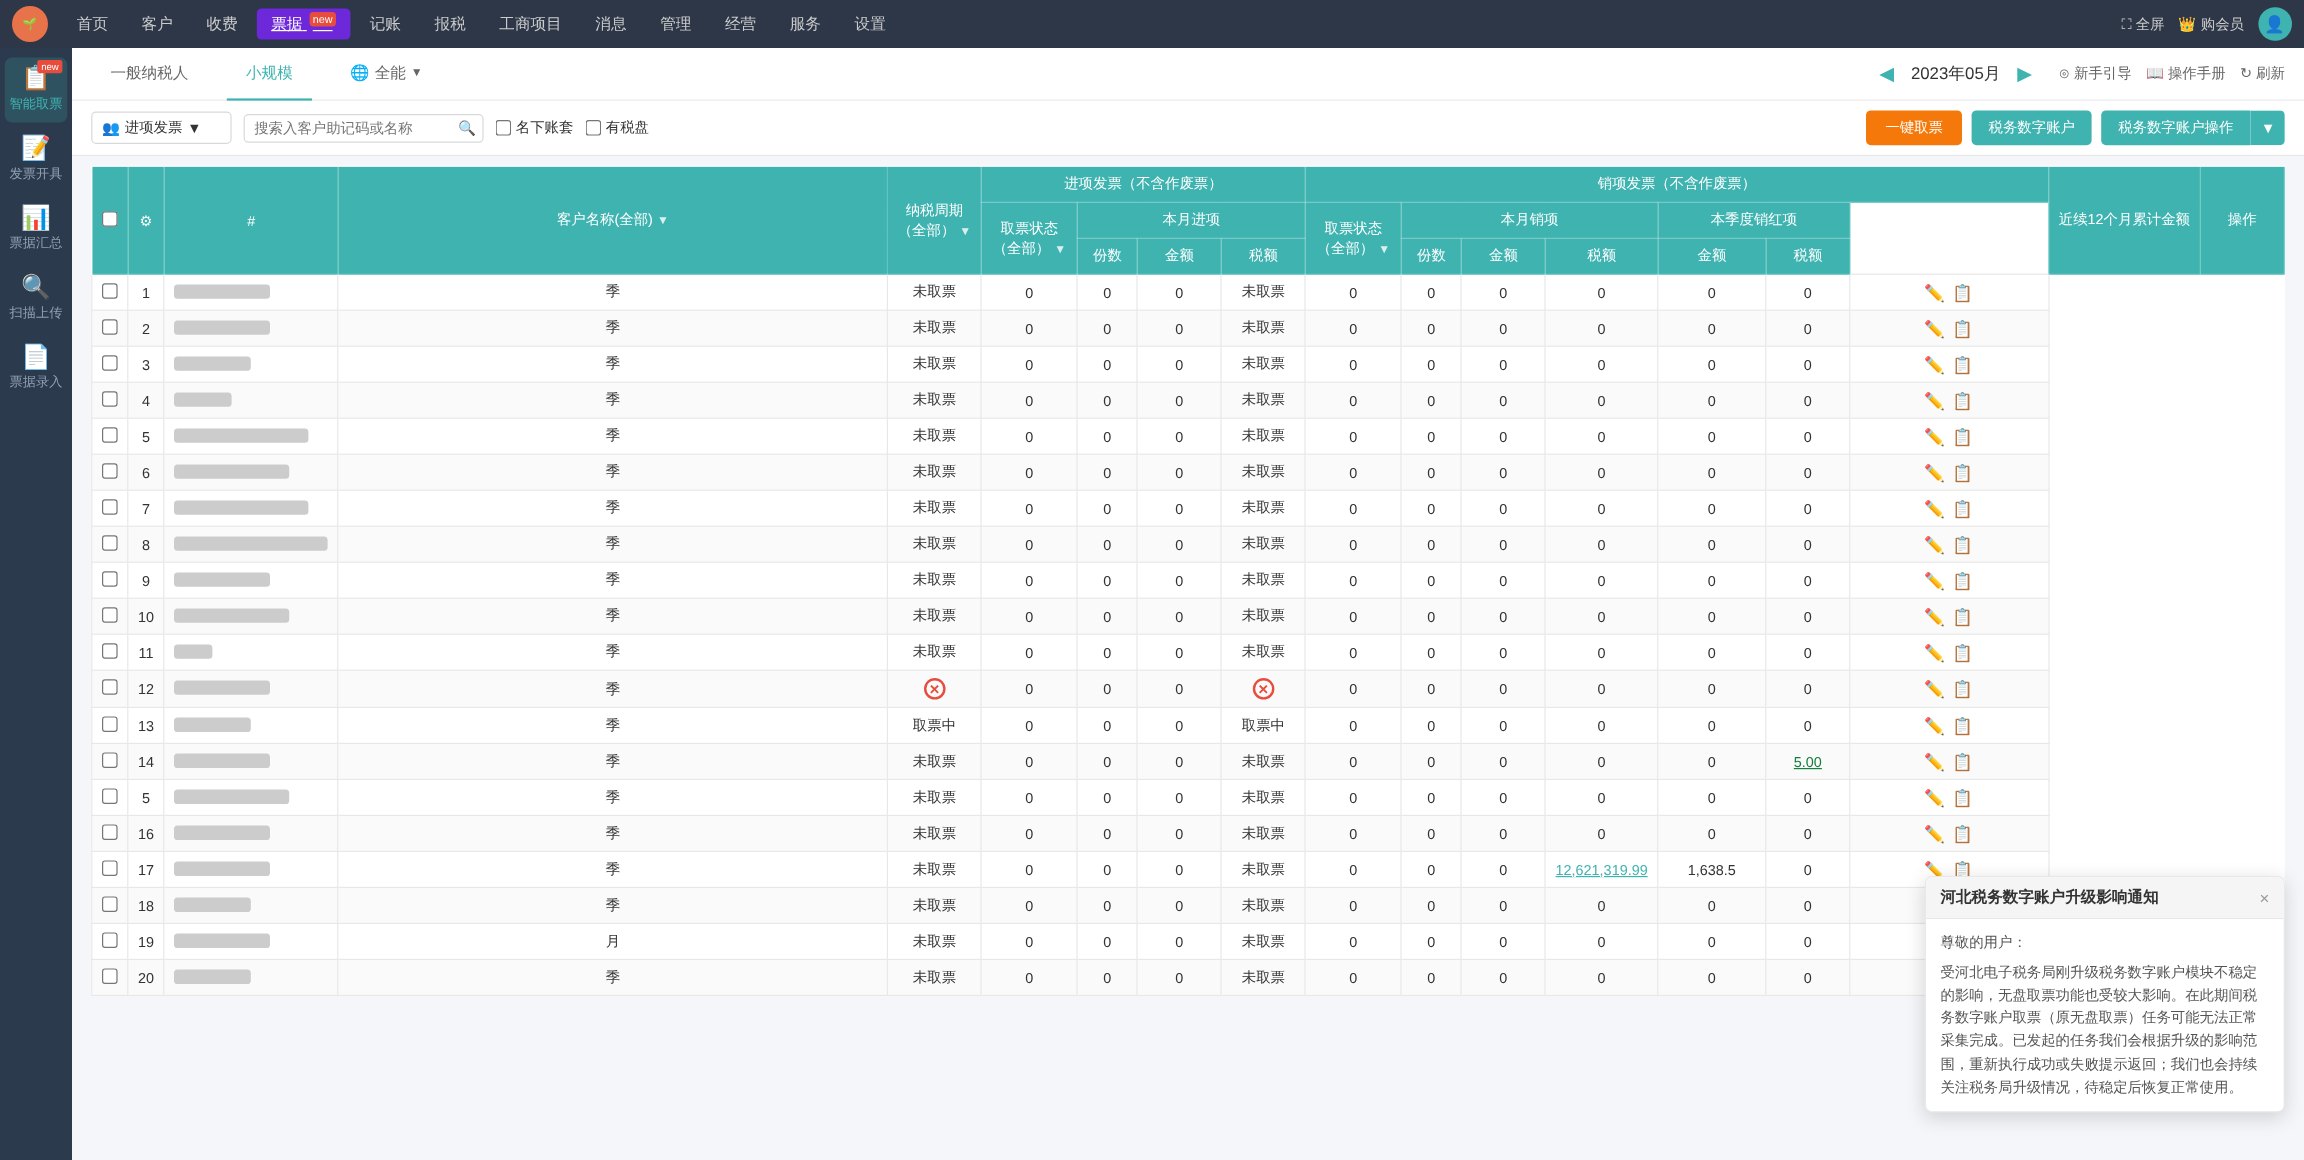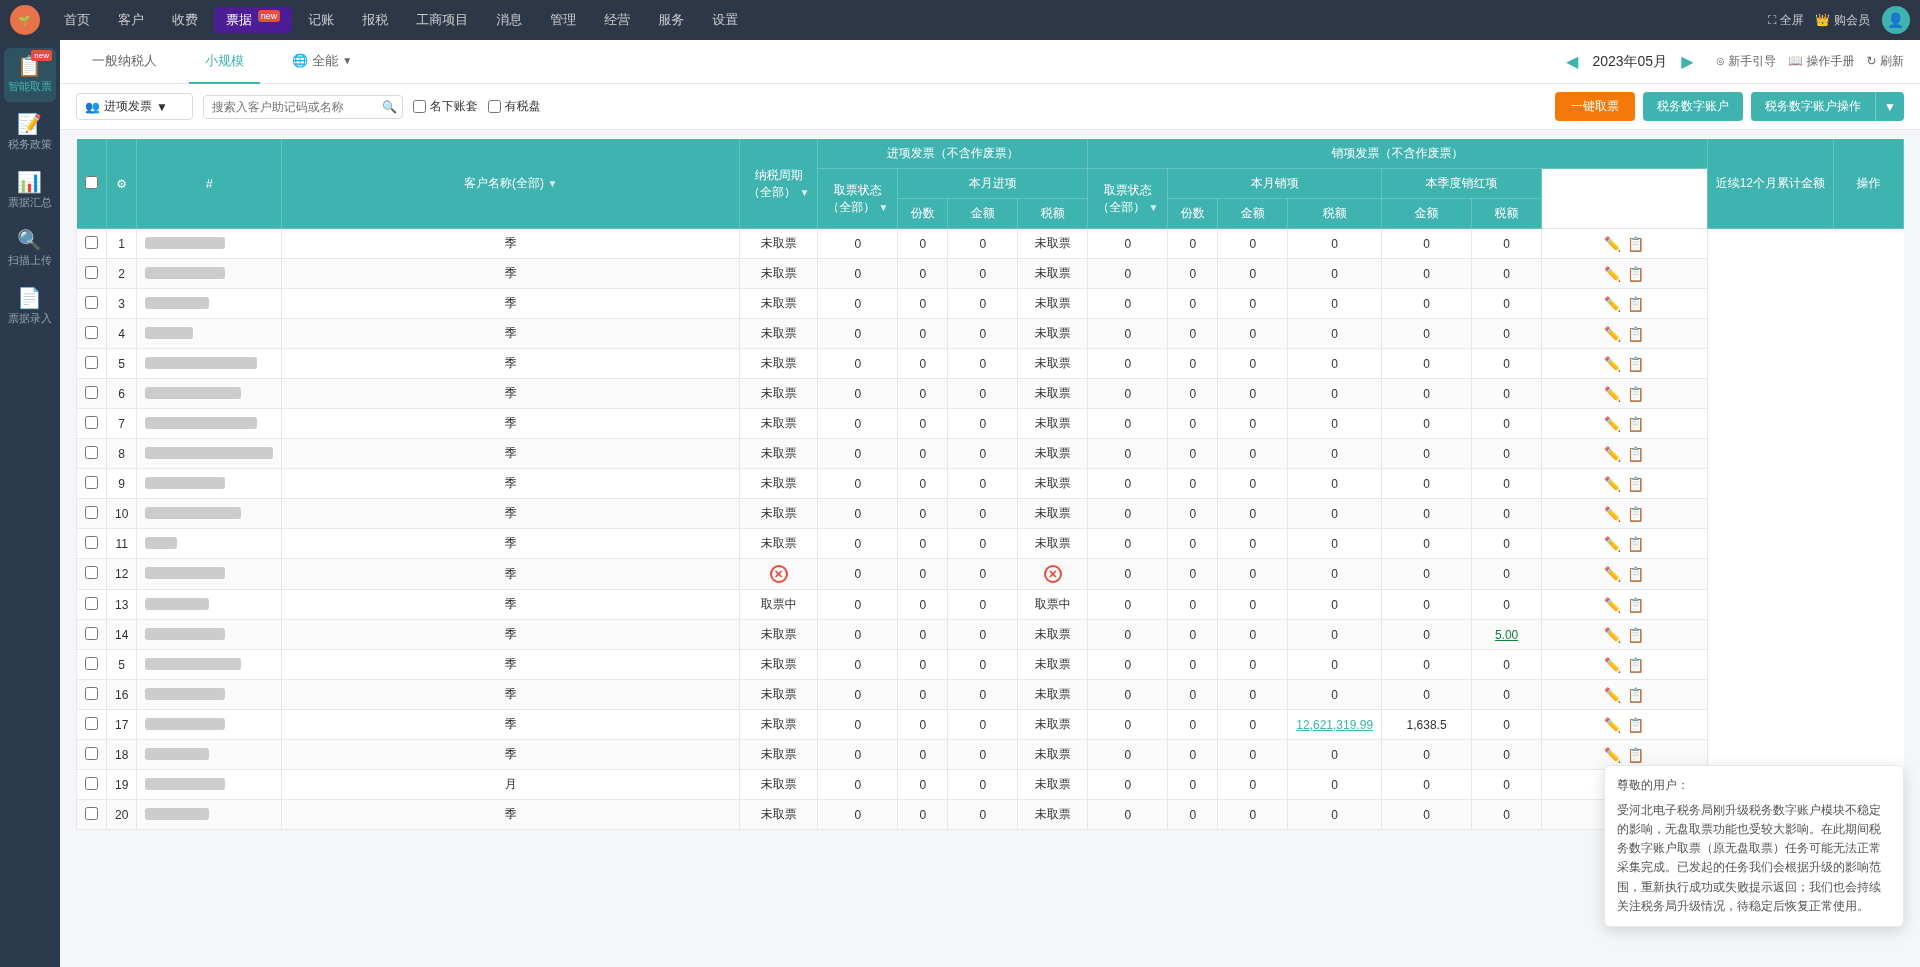--- a/index.html
+++ b/index.html
@@ -26,23 +26,24 @@
     }
     .top-nav-item {
       color: #ccc;
       padding: 4px 12px;
       cursor: pointer;
       border-radius: 4px;
       font-size: 13px;
       white-space: nowrap;
     }
     .top-nav-item.active {
-      background: #4c1d95;
+      background: #6d28d9;
       color: #fff;
       border-radius: 4px;
+      text-decoration: underline;
     }
     .top-nav-item .new-badge {
       background: #e74c3c;
       color: white;
       font-size: 9px;
       padding: 1px 3px;
       border-radius: 3px;
       margin-left: 2px;
       vertical-align: super;
     }
@@ -381,21 +382,21 @@
   <div class="sidebar">
     <div class="sidebar-item-wrapper">
       <div class="sidebar-item active">
         <span class="sidebar-icon">📋</span>
         <span>智能取票</span>
       </div>
       <span class="sidebar-new-badge">new</span>
     </div>
     <div class="sidebar-item">
       <span class="sidebar-icon">📝</span>
-      <span>税务政策</span>
+      <span>发票开具</span>
     </div>
     <div class="sidebar-item">
       <span class="sidebar-icon">📊</span>
       <span>票据汇总</span>
     </div>
     <div class="sidebar-item">
       <span class="sidebar-icon">🔍</span>
       <span>扫描上传</span>
     </div>
     <div class="sidebar-item">
@@ -990,17 +991,21 @@
       </td>
     </tr>
           </tbody>
       </table>
     </div>
 
   </div>
 </div>
 
 <div class="notification-popup">
+  <div class="notification-header">
+    <span class="notification-title">河北税务数字账户升级影响通知</span>
+    <span class="notification-close">×</span>
+  </div>
   <div class="notification-body">
     <p>尊敬的用户：</p>
     <p style="margin-top:6px;">受河北电子税务局刚升级税务数字账户模块不稳定的影响，无盘取票功能也受较大影响。在此期间税务数字账户取票（原无盘取票）任务可能无法正常采集完成。已发起的任务我们会根据升级的影响范围，重新执行成功或失败提示返回；我们也会持续关注税务局升级情况，待稳定后恢复正常使用。</p>
   </div>
 </div>
 
 </body></html>

